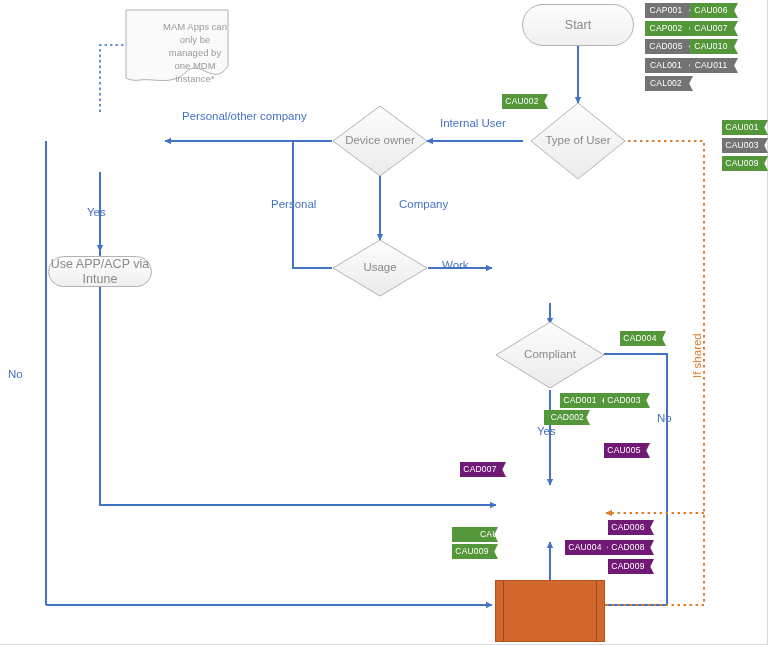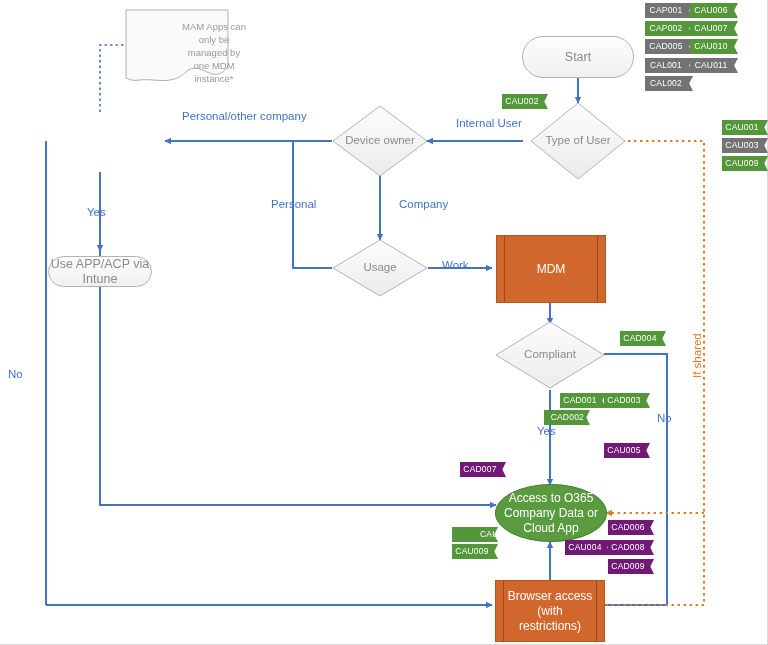--- a/index.html
+++ b/index.html
@@ -110,56 +110,47 @@
       <polygon points="578,103 625,141 578,179 531,141"></polygon>
       <polygon points="380,106 427,141 380,176 333,141"></polygon>
       <polygon points="380,240 427,268 380,296 333,268"></polygon>
       <polygon points="550,322 604,355 550,388 496,355"></polygon>
     </g>
 
     <path d="M126,10 L228,10 L228,66 C214,88 200,58 186,72 C172,86 154,78 140,80
              C134,81 130,80 126,78 Z" fill="#fafafa" stroke="#b0b0b0" stroke-width="1"></path>
   </svg>
 
-  <div class="node term" style="left:522px;top:4px;width:112px;height:42px;margin-top:32px;">
+  <div class="node term" style="left:522px;top:4px;width:112px;height:42px;">
     <span>Start</span>
   </div>
 
   <div class="dlabel" style="left:531px;top:134px;width:94px;">Type of User</div>
 
   <div class="dlabel" style="left:333px;top:134px;width:94px;">Device owner</div>
 
   <div class="dlabel" style="left:333px;top:261px;width:94px;">Usage</div>
 
   <div class="dlabel" style="left:496px;top:348px;width:108px;">Compliant</div>
 
 
-  <div class="node proc" style="left:496px;top:235px;width:110px;height:68px;">
-    <span class="bar l"></span>
-    <span class="bar r"></span>
-    <span class="ptext">MDM</span>
-  </div>
 
   <div class="node term" style="left:48px;top:256px;width:104px;height:31px;">
     <span>Use APP/ACP via Intune</span>
   </div>
 
-  <div class="node oval" style="left:495px;top:484px;width:112px;height:58px;">
-    <span>Access to O365 Company Data or Cloud App</span>
-  </div>
 
   <div class="node proc" style="left:495px;top:580px;width:110px;height:62px;">
     <span class="bar l"></span>
     <span class="bar r"></span>
-    <span class="ptext">Browser access (with restrictions)</span>
   </div>
 
-  <div class="note" style="left:136px;top:10px;width:120px;height:72px;padding-left:44px;">MAM Apps can only be managed by one MDM instance*</div>
+  <div class="note" style="left:117px;top:10px;width:120px;height:72px;padding-left:44px;">MAM Apps can only be managed by one MDM instance*</div>
 
-  <div class="elabel" style="left:440px;top:117px;margin-left:16px;">Internal User</div>
+  <div class="elabel" style="left:440px;top:117px;">Internal User</div>
   <div class="elabel" style="left:182px;top:110px;">Personal/other company</div>
   <div class="elabel" style="left:271px;top:198px;text-align:right;">Personal</div>
   <div class="elabel" style="left:399px;top:198px;">Company</div>
   <div class="elabel" style="left:442px;top:259px;">Work</div>
   <div class="elabel" style="left:87px;top:206px;">Yes</div>
   <div class="elabel" style="left:537px;top:425px;">Yes</div>
   <div class="elabel" style="left:657px;top:412px;">No</div>
   <div class="elabel" style="left:8px;top:368px;">No</div>
   <div class="elabel vert" style="left:691px;top:378px;">If shared</div>
 

